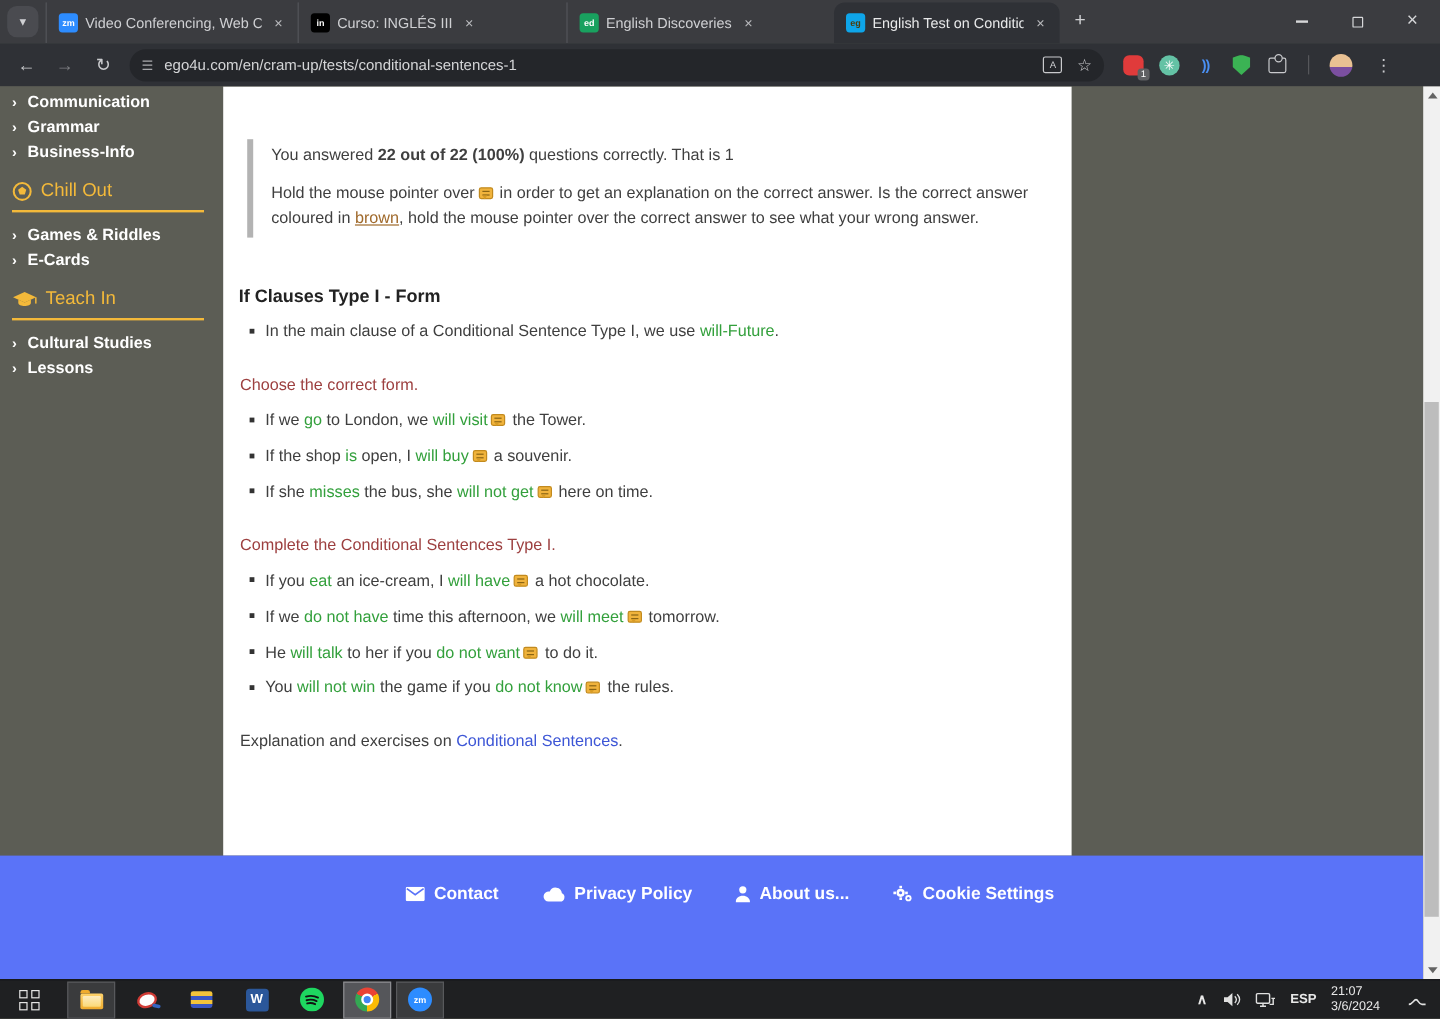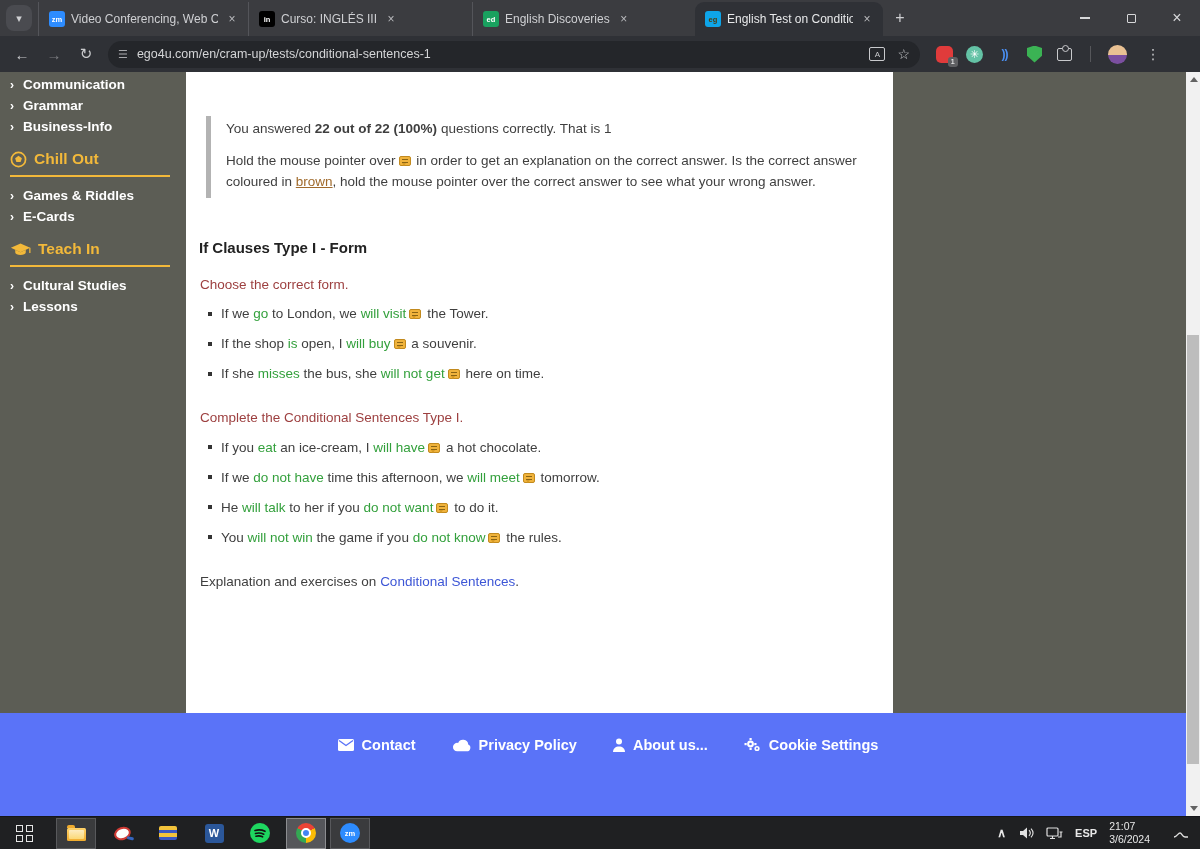--- a/index.html
+++ b/index.html
@@ -48,21 +48,21 @@
   .viewport { position:absolute; top:72px; left:0; width:1186px; height:744px; background:#5c5d55; overflow:hidden; }
   .pgscroll { position:absolute; top:72px; right:0; width:14px; height:744px; background:#f1f1f1; }
   .pgthumb { position:absolute; left:1px; width:12px; top:263px; height:429px; background:#bdbdbd; }
   .scroll-arrow { position:absolute; left:4px; width:0; height:0; border-left:4px solid transparent; border-right:4px solid transparent; }
   .scroll-up { top:5px; border-bottom:5px solid #636363; }
   .scroll-down { bottom:5px; border-top:5px solid #636363; }
   
   .sidebar { position:absolute; left:0; top:0; width:186px; padding-top:2px; }
   .side-link { color:#fff; font-weight:bold; font-size:13.5px; padding:3px 4px 3px 10px; display:flex; align-items:baseline; }
   .side-link .chev { margin-right:9px; font-size:12px; }
-  .side-header { color:#f3b93a; font-weight:bold; font-size:15.5px; margin:13px 0 0 10px; padding-bottom:7px; border-bottom:2px solid #f3b93a; width:160px; display:flex; align-items:center; }
+  .side-header { color:#f3b93a; font-weight:normal; font-size:15.5px; margin:13px 0 0 10px; padding-bottom:7px; border-bottom:2px solid #f3b93a; width:160px; display:flex; align-items:center; }
   .side-header .hicon { margin-right:7px; display:flex; }
   .side-header + .side-link { margin-top:8px; }
   
   .content { position:absolute; left:186px; top:0; width:707px; height:641px; background:#ffffff; padding:27px 26px 0 13px; color:#3f3f3f; font-size:13.5px; }
   .content h2 { font-size:15px; color:#222; margin:0; font-weight:bold; }
   .quote { border-left:5px solid #b3b3b3; margin:17px 0 0 7px; padding:3px 14px 6px 15px; line-height:1.5; width:668px; }
   .quote .p1 { margin-bottom:12px; }
   .h2b { margin-top:41px !important; }
   .li { position:relative; padding:5.5px 0 5.5px 22px; line-height:1.4; }
   .li::before { content:""; position:absolute; left:9px; top:12px; width:4px; height:4px; background:#333; }
@@ -238,20 +238,21 @@
 
   <div class="content">
 
     <div class="quote">
       <div class="p1"><span>You answered </span><span class="bold">22 out of 22 (100%)</span><span> questions correctly. That is 1</span></div>
       <div><span>Hold the mouse pointer over</span><span class="bubble"></span><span> in order to get an explanation on the correct answer. Is the correct answer coloured in </span><span class="brown-link">brown</span><span>, hold the mouse pointer over the correct answer to see what your wrong answer.</span></div>
     </div>
 
     <h2 class="h2b">If Clauses Type I - Form</h2>
     <div class="rules">
+        <div class="li"><span>In the main clause of a Conditional Sentence Type I, we use </span><span class="green">will-Future</span><span>.</span></div>
       </div>
 
     <div class="prompt">Choose the correct form.</div>
     <div>
         <div class="li"><span>If we </span><span class="green">go</span><span> to London, we </span><span class="green">will visit</span><span class="bubble"></span><span> the Tower.</span></div>
         <div class="li"><span>If the shop </span><span class="green">is</span><span> open, I </span><span class="green">will buy</span><span class="bubble"></span><span> a souvenir.</span></div>
         <div class="li"><span>If she </span><span class="green">misses</span><span> the bus, she </span><span class="green">will not get</span><span class="bubble"></span><span> here on time.</span></div>
       </div>
 
     <div class="prompt">Complete the Conditional Sentences Type I.</div>

